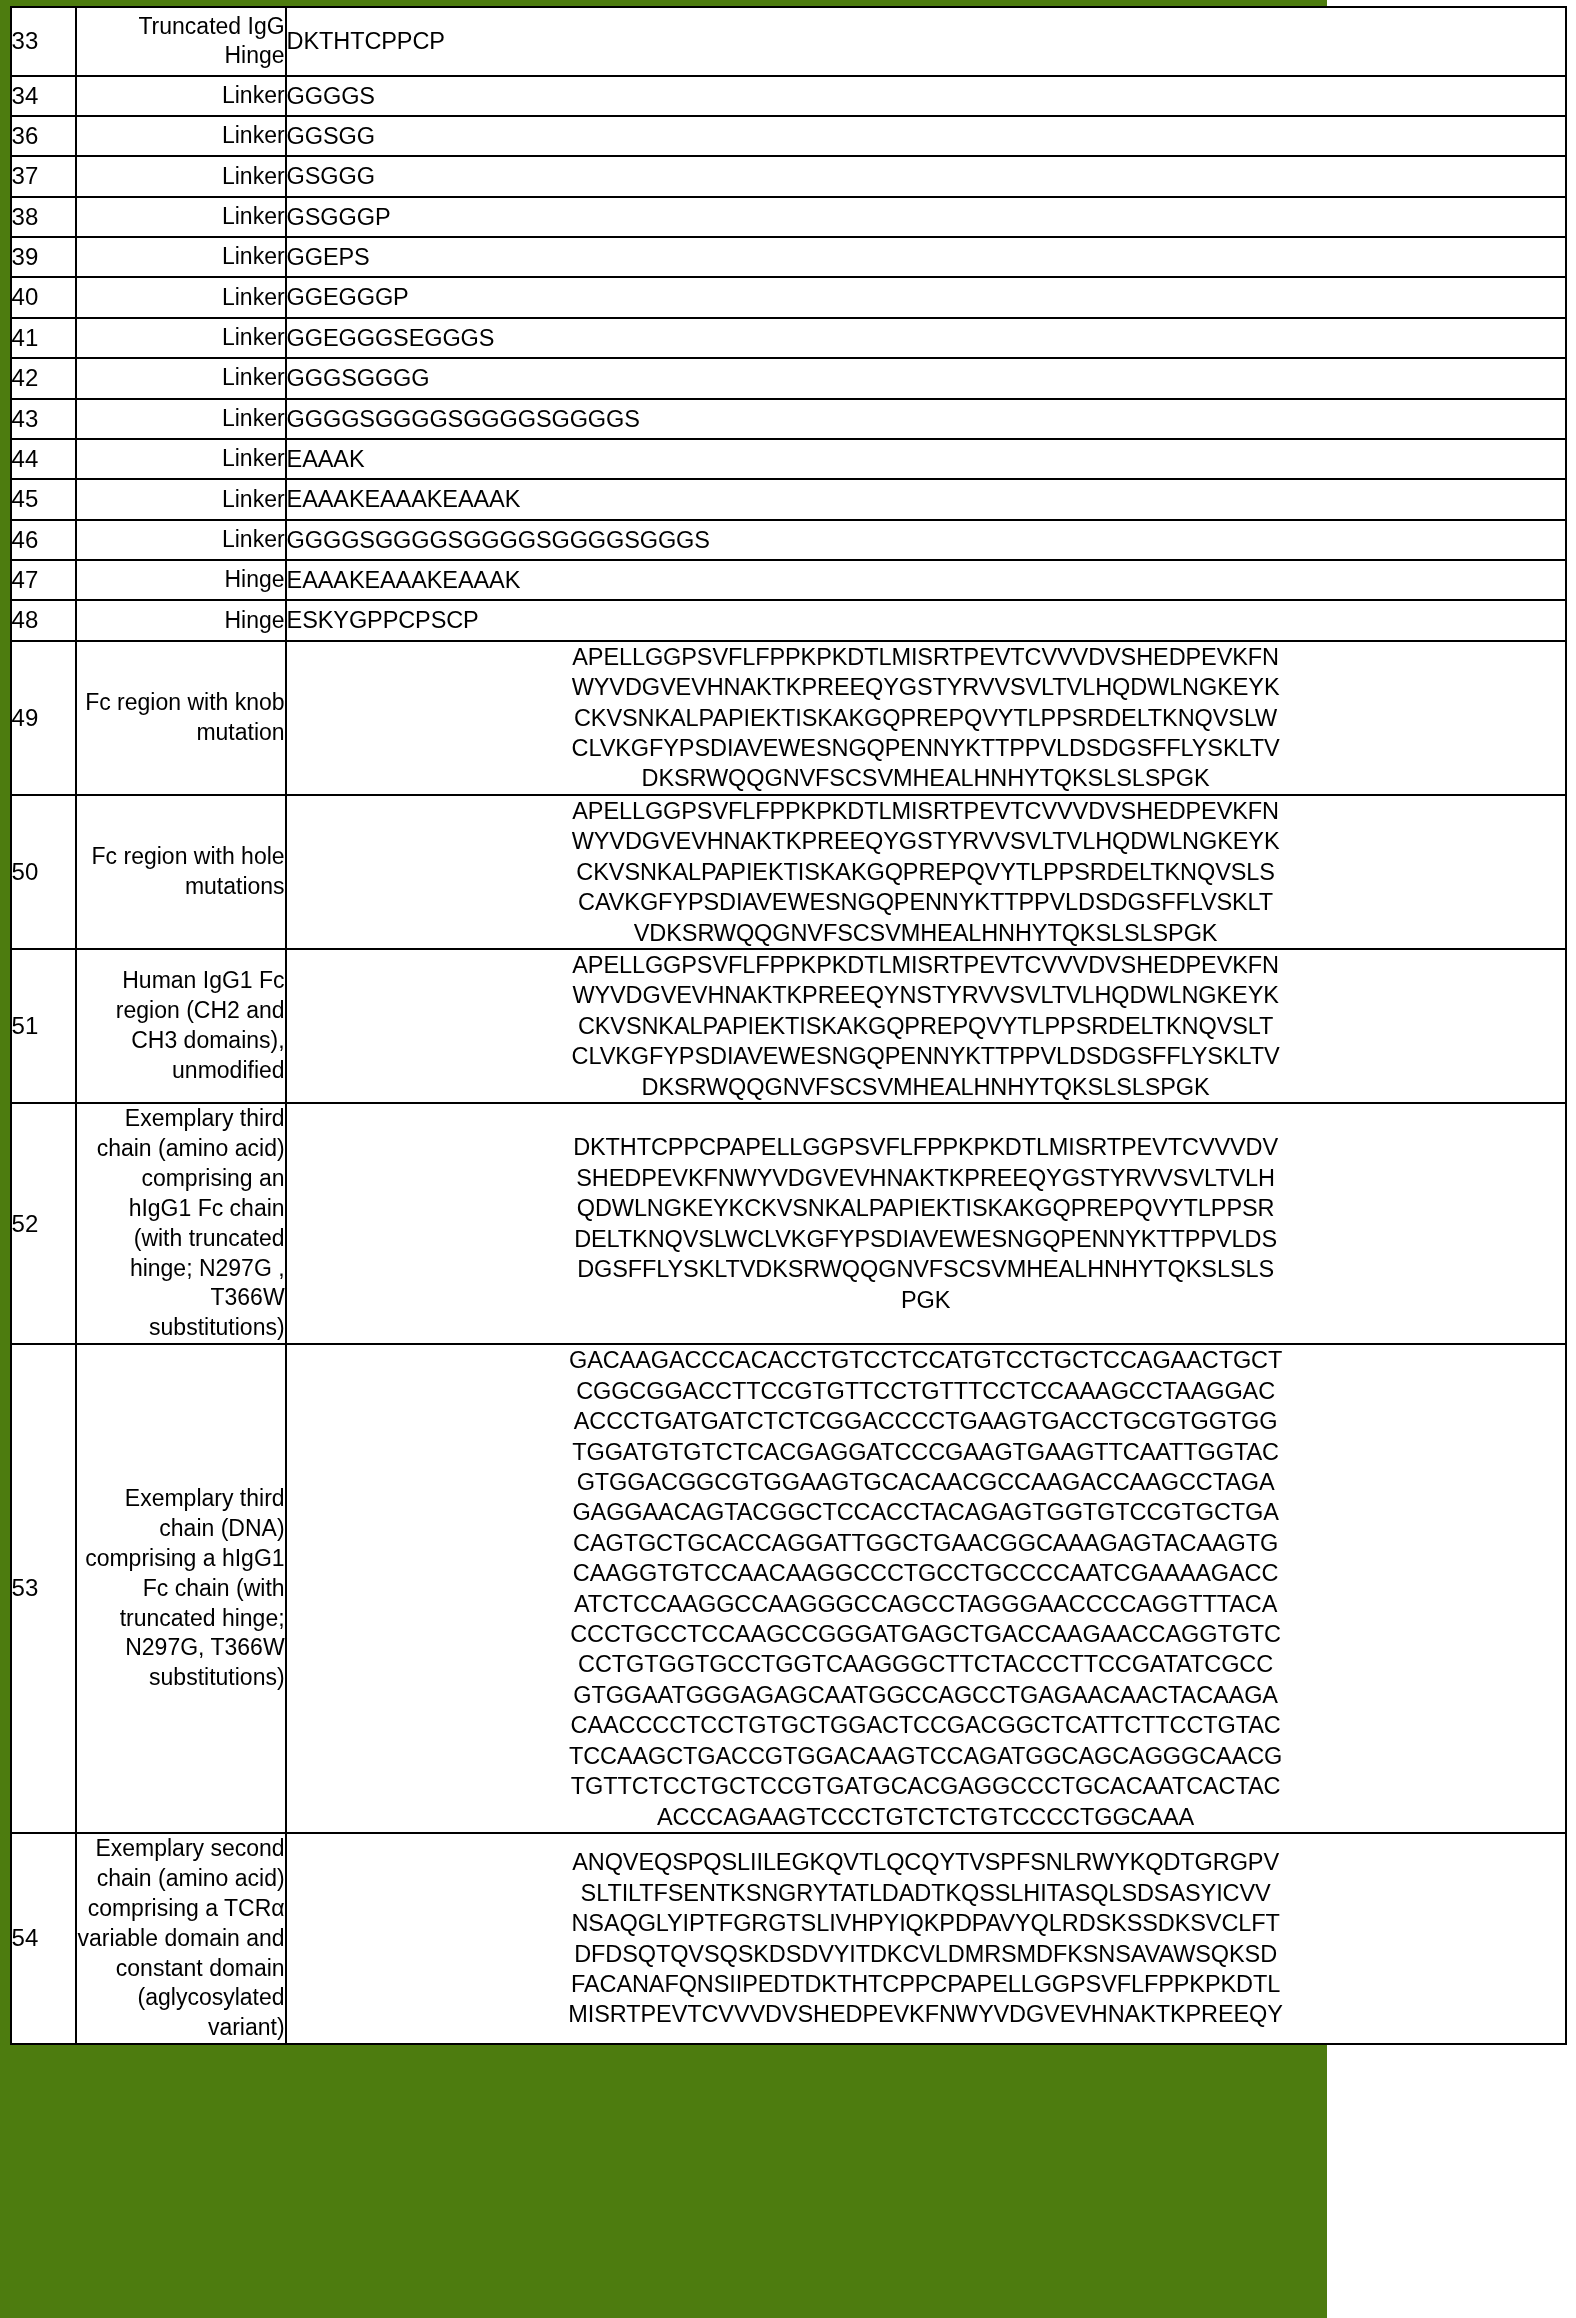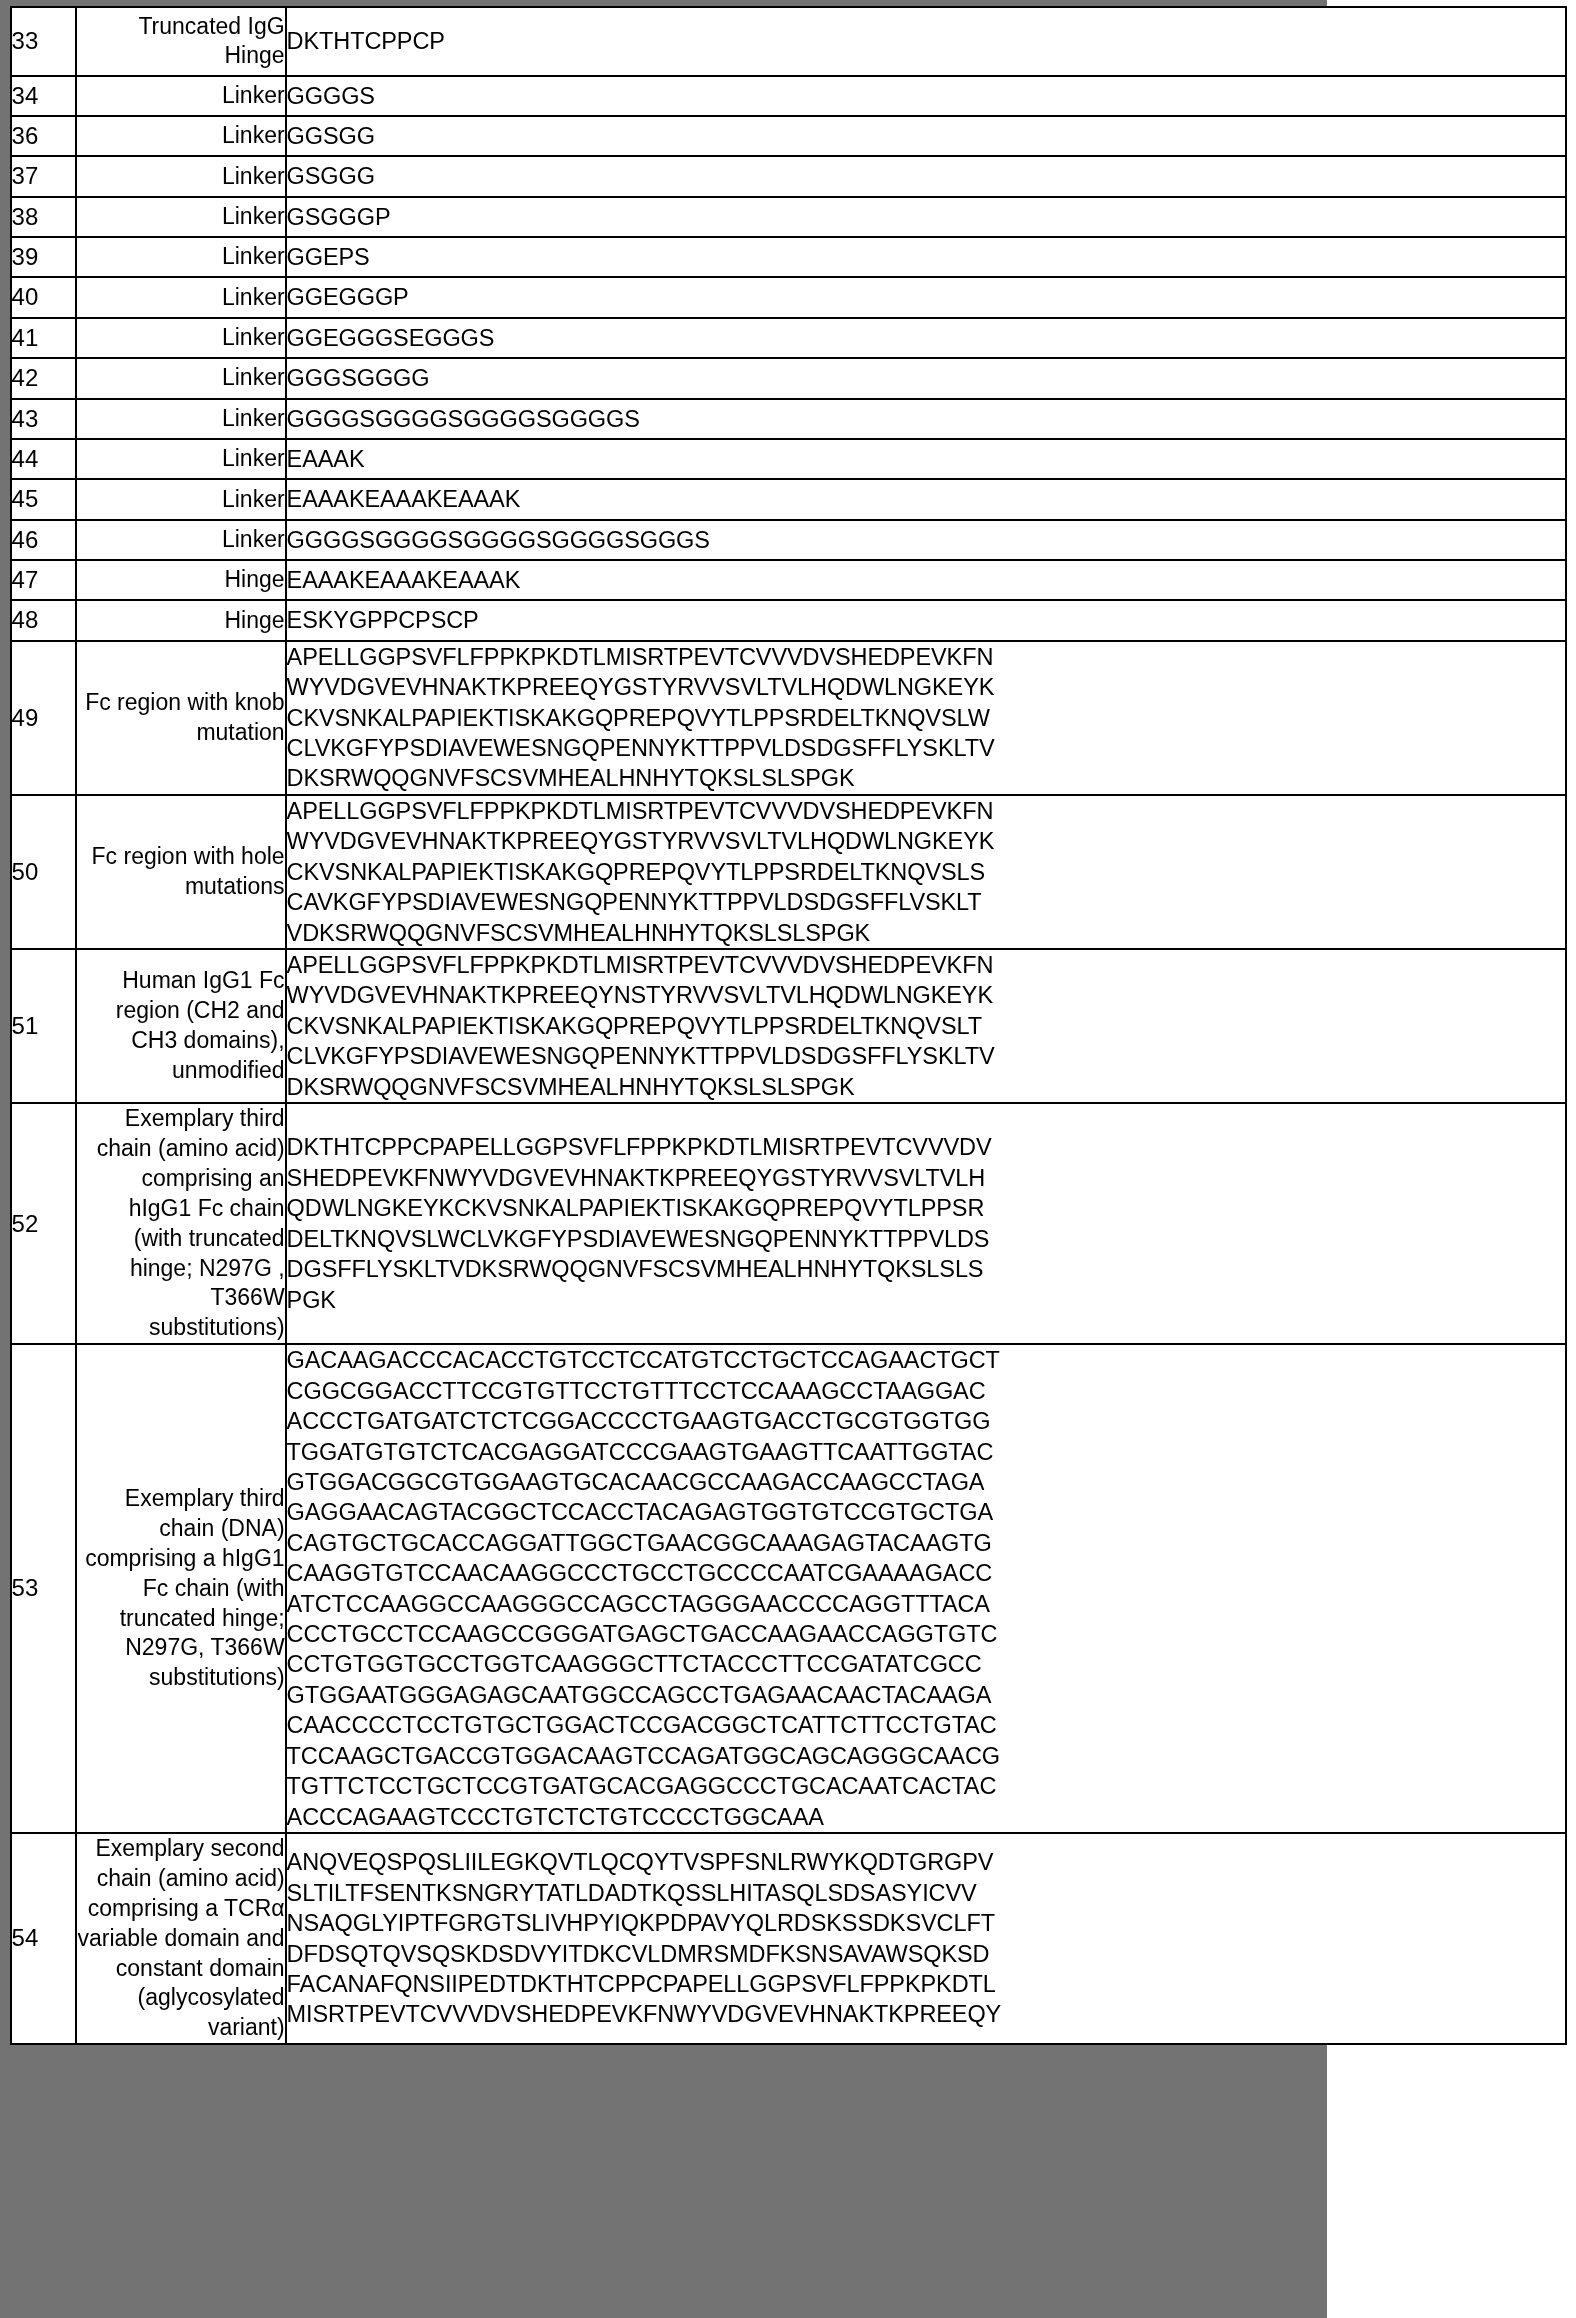--- a/index.html
+++ b/index.html
@@ -9,21 +9,21 @@
   }
   body {
     width: 1577px;
     font-family: "Liberation Sans", sans-serif;
     color: #000000;
     -webkit-font-smoothing: none;
   }
   .page {
     width: 1327px;
     min-height: 2319px;
-    background: #737373;
+    background: #4d7c0f;
     box-sizing: border-box;
     padding: 6.4px 11px 6.4px 9.6px;
   }
   table.seq-table {
     border-collapse: collapse;
     table-layout: fixed;
     width: 1555px;
     border: 2.4px solid #000;
   }
   table.seq-table td {
@@ -62,21 +62,21 @@
     display: block;
     white-space: pre;
   }
   
   tr.short td { height: 32px; }
   tr.short td.id-cell,
   tr.short td.desc-cell,
   tr.short td.seq-cell { padding-top: 3.2px; padding-bottom: 3.2px; }
 
   td.mid { vertical-align: middle; }
-  td.top { vertical-align: top; }
+  td.top { vertical-align: top; text-align: center; }
 </style>
 </head>
 <body>
 
 <div class="page">
   <table class="seq-table">
     <colgroup>
       <col class="c-id">
       <col class="c-desc">
       <col class="c-seq">

